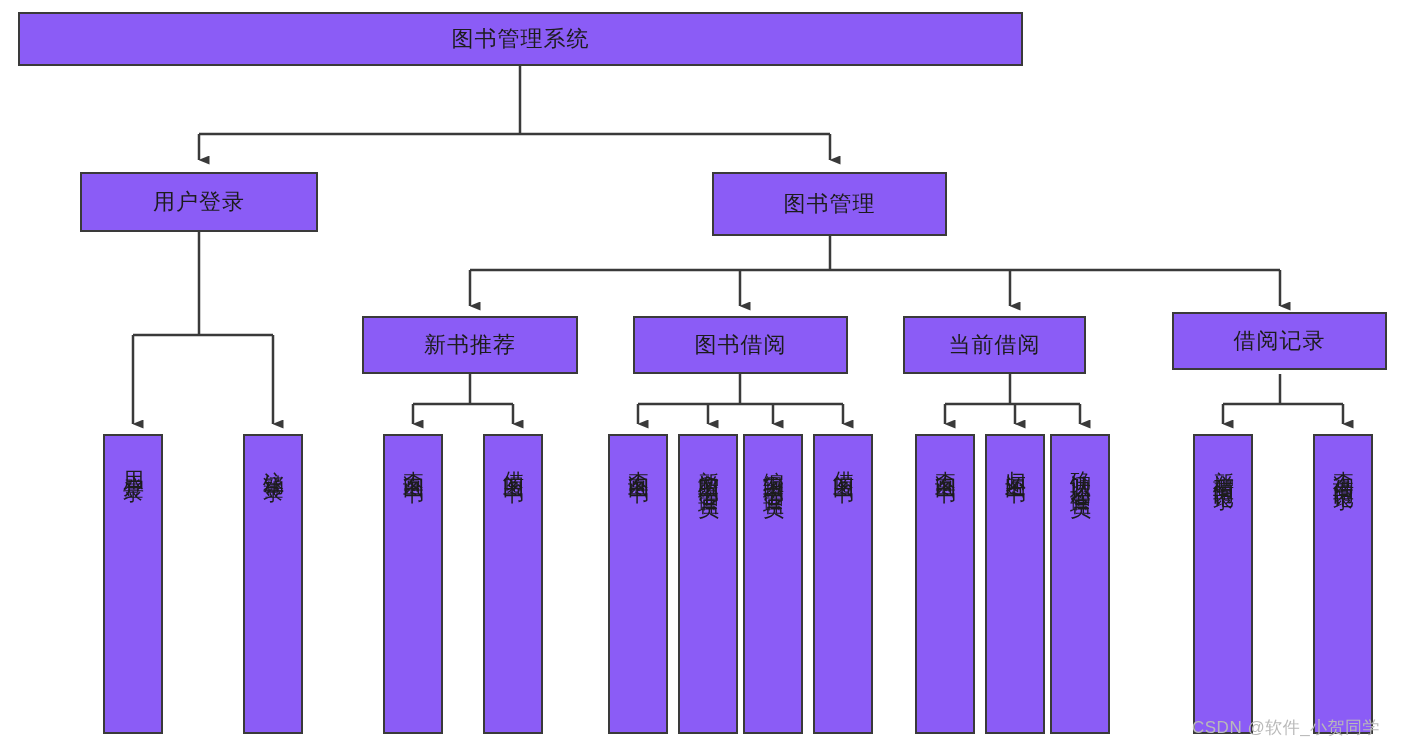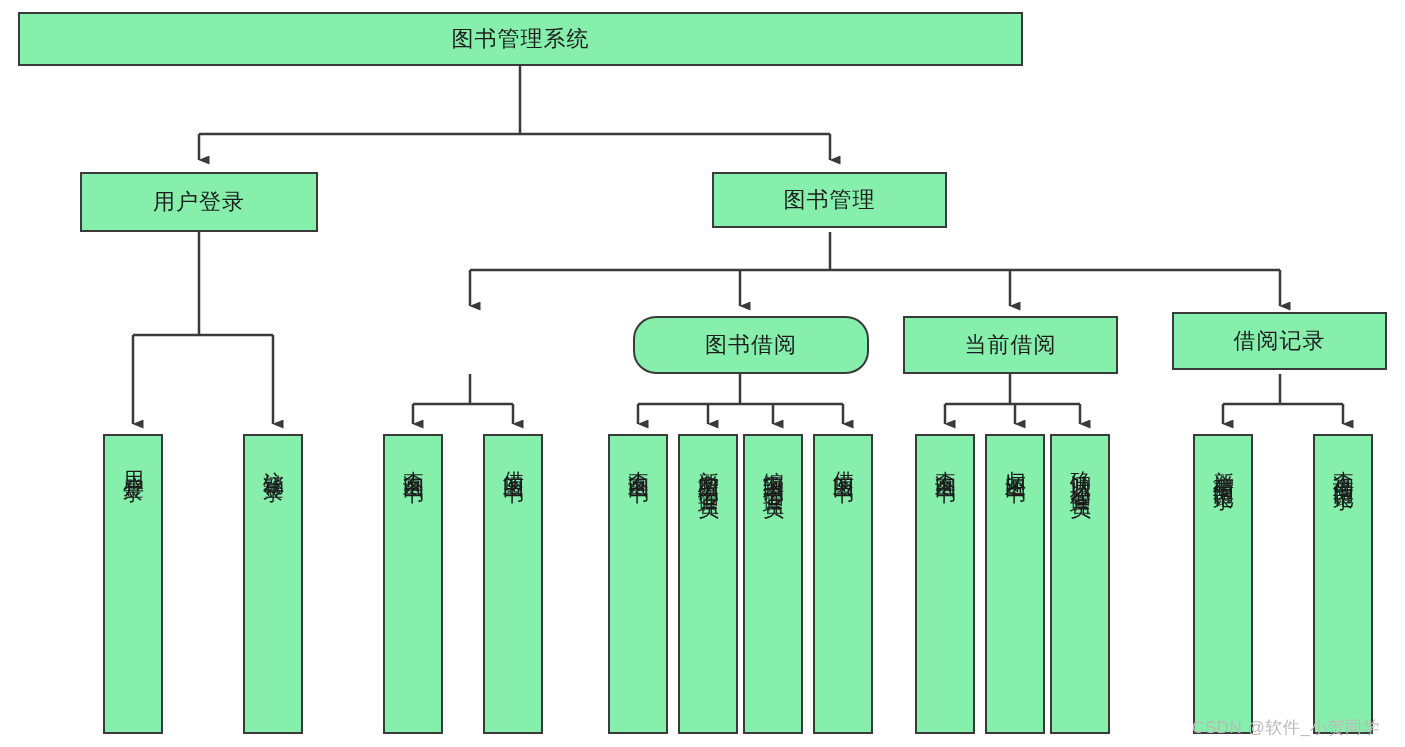--- a/index.html
+++ b/index.html
@@ -22,21 +22,21 @@
     position: absolute;
     left: 0;
     top: 0;
     width: 1405px;
     height: 747px;
     pointer-events: none;
   }
   .node {
     position: absolute;
     box-sizing: border-box;
-    background: #86efac;
+    background: #8b5cf6;
     border: 2.5px solid #3a3a3a;
     display: flex;
     align-items: center;
     justify-content: center;
     color: #1a1a1a;
   }
   .node-label {
     font-size: 22px;
     letter-spacing: 1px;
     line-height: 1.15;
@@ -122,28 +122,31 @@
     </g>
   </svg>
 
   <div class="node" style="left:18px; top:12px; width:1005px; height:54px;">
     <span class="node-label">图书管理系统</span>
   </div>
 
   <div class="node" style="left:80px; top:172px; width:238px; height:60px;">
     <span class="node-label">用户登录</span>
   </div>
-  <div class="node" style="left:712px; top:172px; width:235px; height:56px;">
+  <div class="node" style="left:712px; top:172px; width:235px; height:64px;">
     <span class="node-label">图书管理</span>
   </div>
 
-  <div class="node" style="left:633px; top:316px; width:236px; height:58px;border-radius:23px;">
+  <div class="node" style="left:362px; top:316px; width:216px; height:58px;">
+    <span class="node-label">新书推荐</span>
+  </div>
+  <div class="node" style="left:633px; top:316px; width:215px; height:58px;">
     <span class="node-label">图书借阅</span>
   </div>
-  <div class="node" style="left:903px; top:316px; width:215px; height:58px;">
+  <div class="node" style="left:903px; top:316px; width:183px; height:58px;">
     <span class="node-label">当前借阅</span>
   </div>
   <div class="node" style="left:1172px; top:312px; width:215px; height:58px;">
     <span class="node-label">借阅记录</span>
   </div>
 
   <div class="node vertical" style="left:103px; top:434px; width:60px; height:300px;">
     <span class="node-label">用户登录</span>
   </div>
   <div class="node vertical" style="left:243px; top:434px; width:60px; height:300px;">

